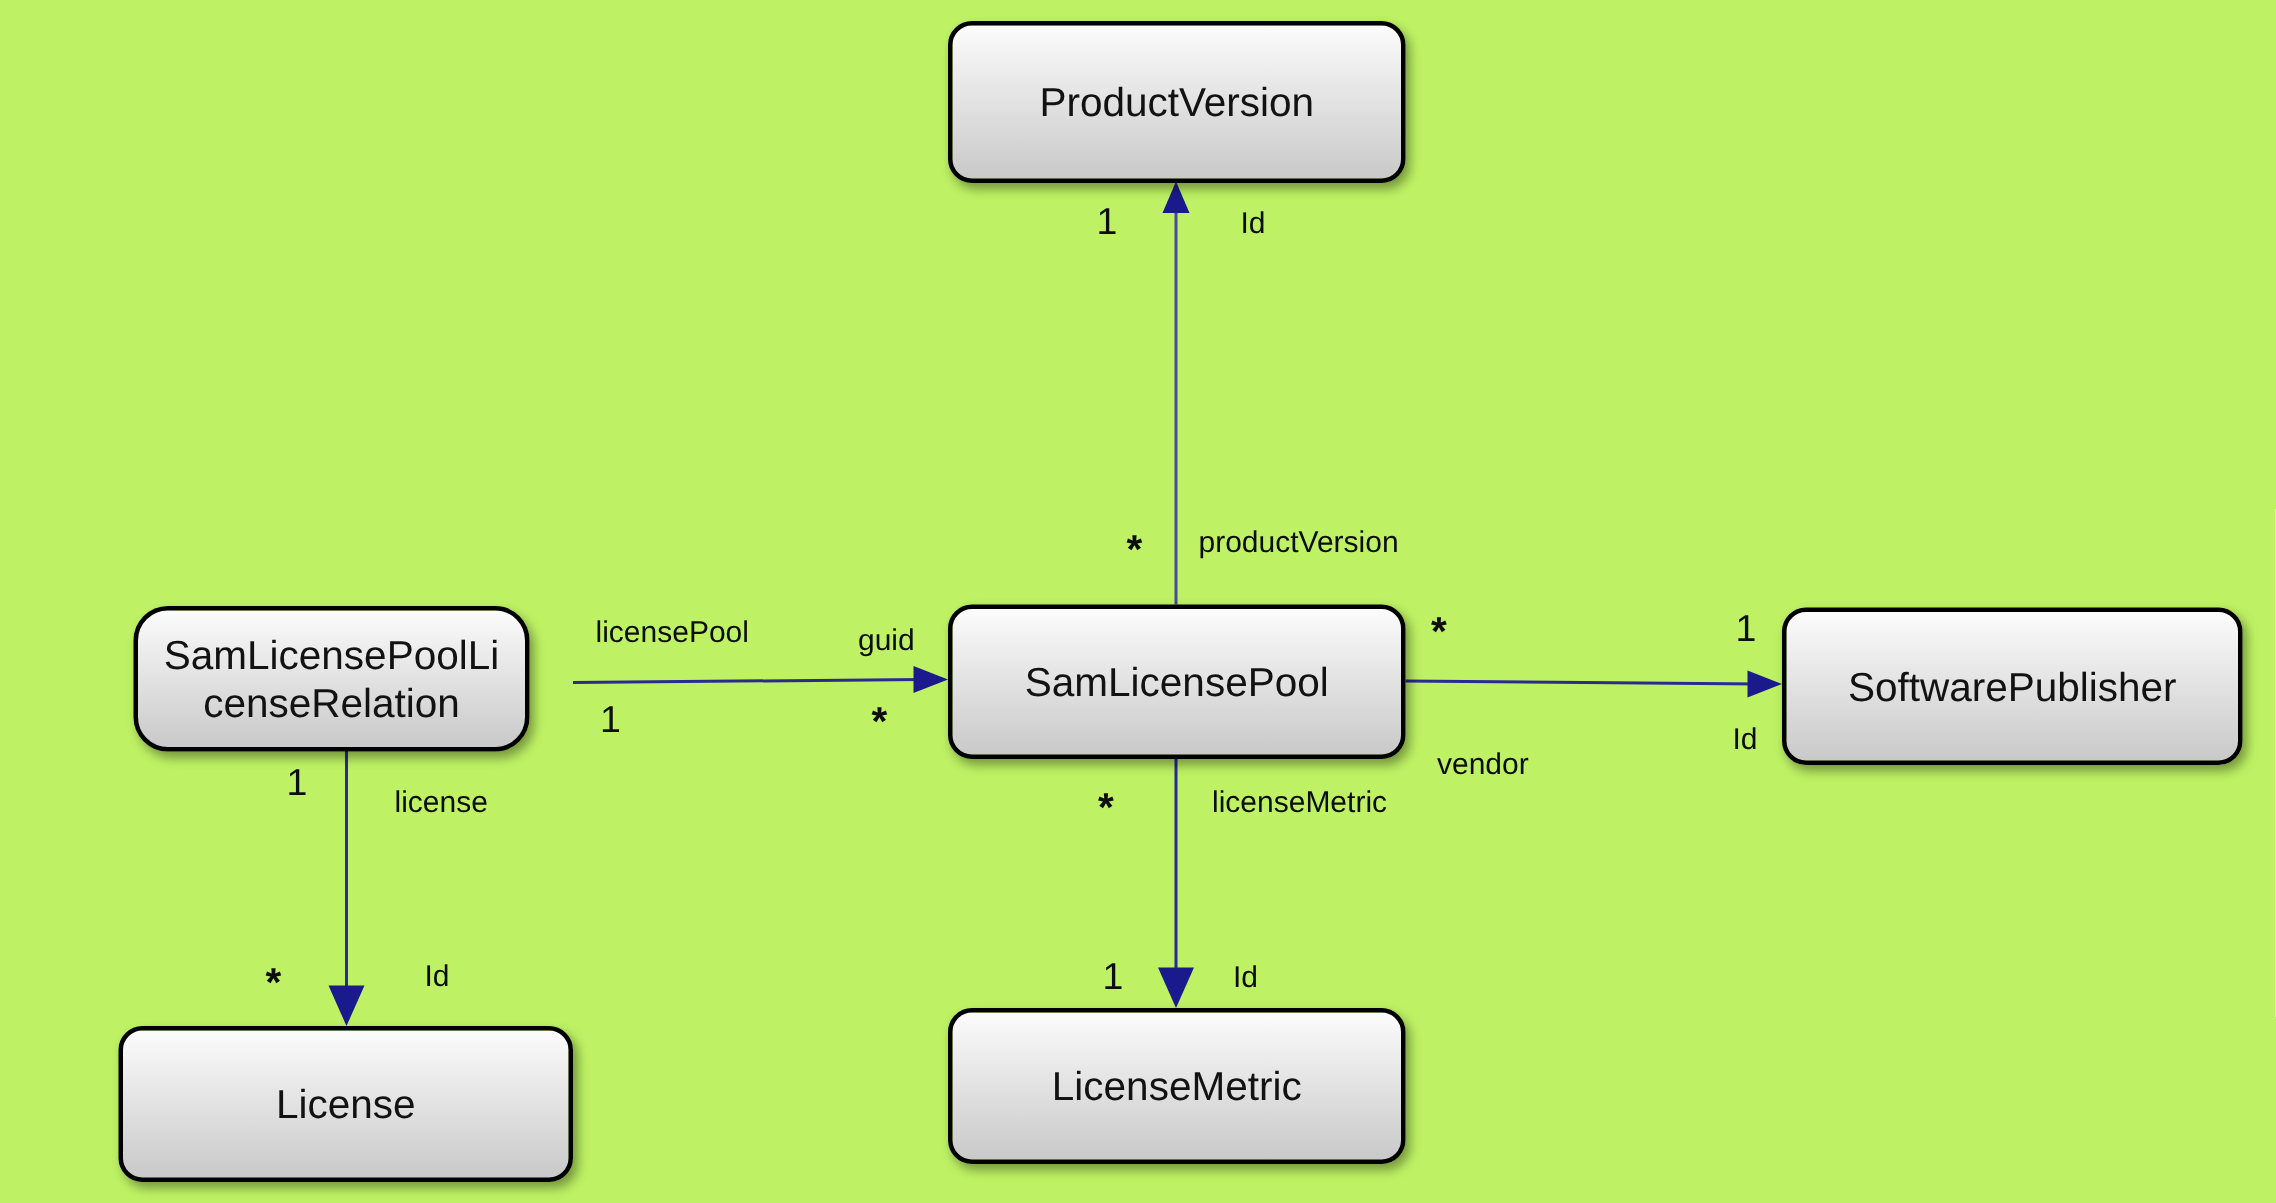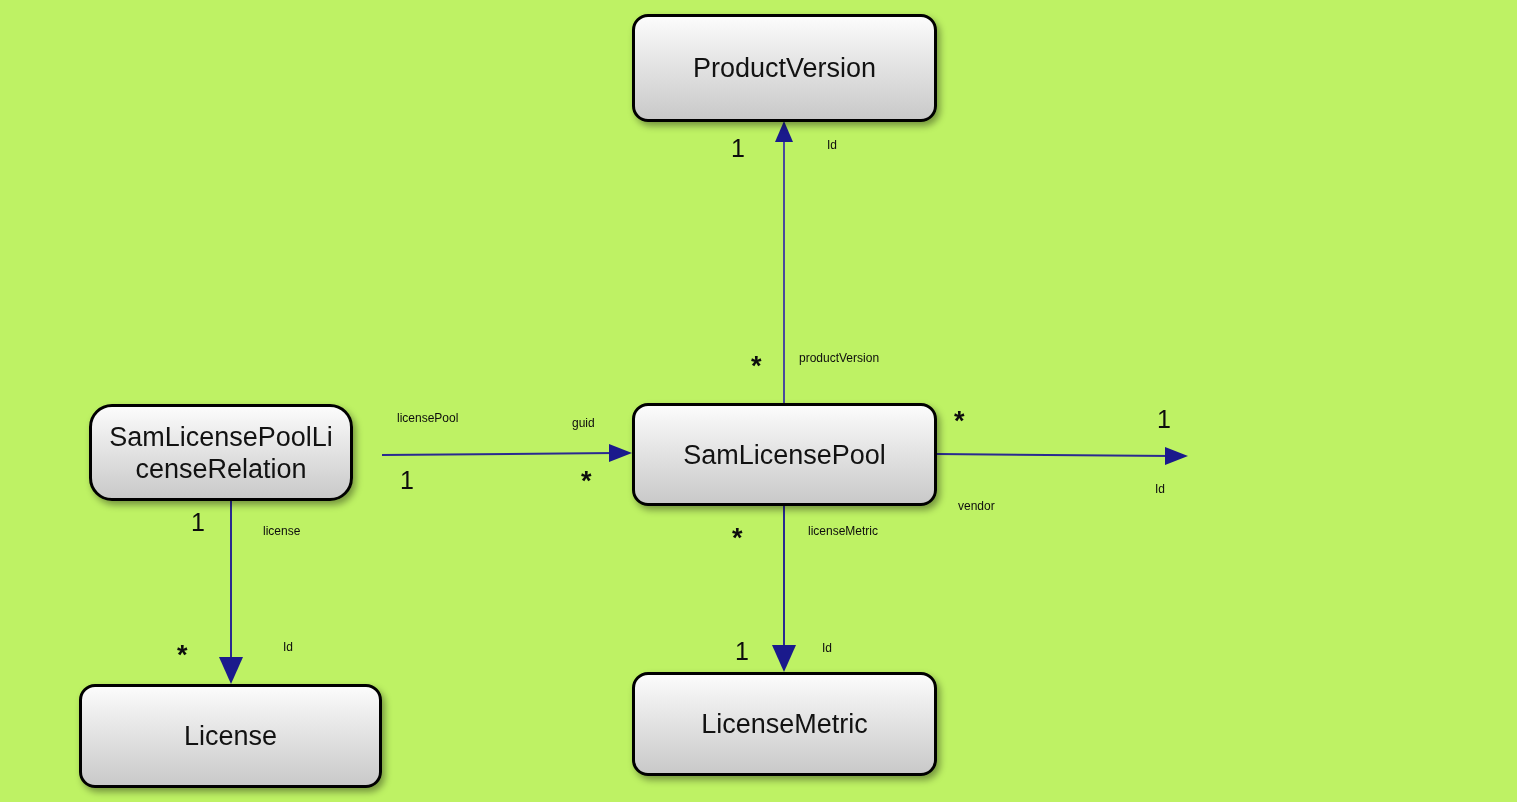--- a/index.html
+++ b/index.html
@@ -48,21 +48,21 @@
     top: 0;
     width: 1517px;
     height: 802px;
     z-index: 2;
     pointer-events: none;
   }
   
   .elabel {
     position: absolute;
     font-family: "Liberation Sans", sans-serif;
-    font-size: 12px;
+    font-size: 20px;
     color: #0d0d0d;
     white-space: nowrap;
     z-index: 6;
   }
   .mult {
     position: absolute;
     font-family: "Liberation Sans", sans-serif;
     font-size: 25px;
     color: #0d0d0d;
     white-space: nowrap;
@@ -126,20 +126,23 @@
 
   <div class="node" style="left:89px; top:404px; width:264px; height:97px;border-radius:23px;">
     <span class="node-label">SamLicensePoolLi
 censeRelation</span>
   </div>
 
   <div class="node" style="left:632px; top:403px; width:305px; height:103px;">
     <span class="node-label">SamLicensePool</span>
   </div>
 
+  <div class="node" style="left:1188px; top:405px; width:307px; height:105px;">
+    <span class="node-label">SoftwarePublisher</span>
+  </div>
 
   <div class="node" style="left:79px; top:684px; width:303px; height:104px;">
     <span class="node-label">License</span>
   </div>
 
   <div class="node" style="left:632px; top:672px; width:305px; height:104px;">
     <span class="node-label">LicenseMetric</span>
   </div>
 
   <div class="mult" style="left:731px; top:134px;">1</div>

